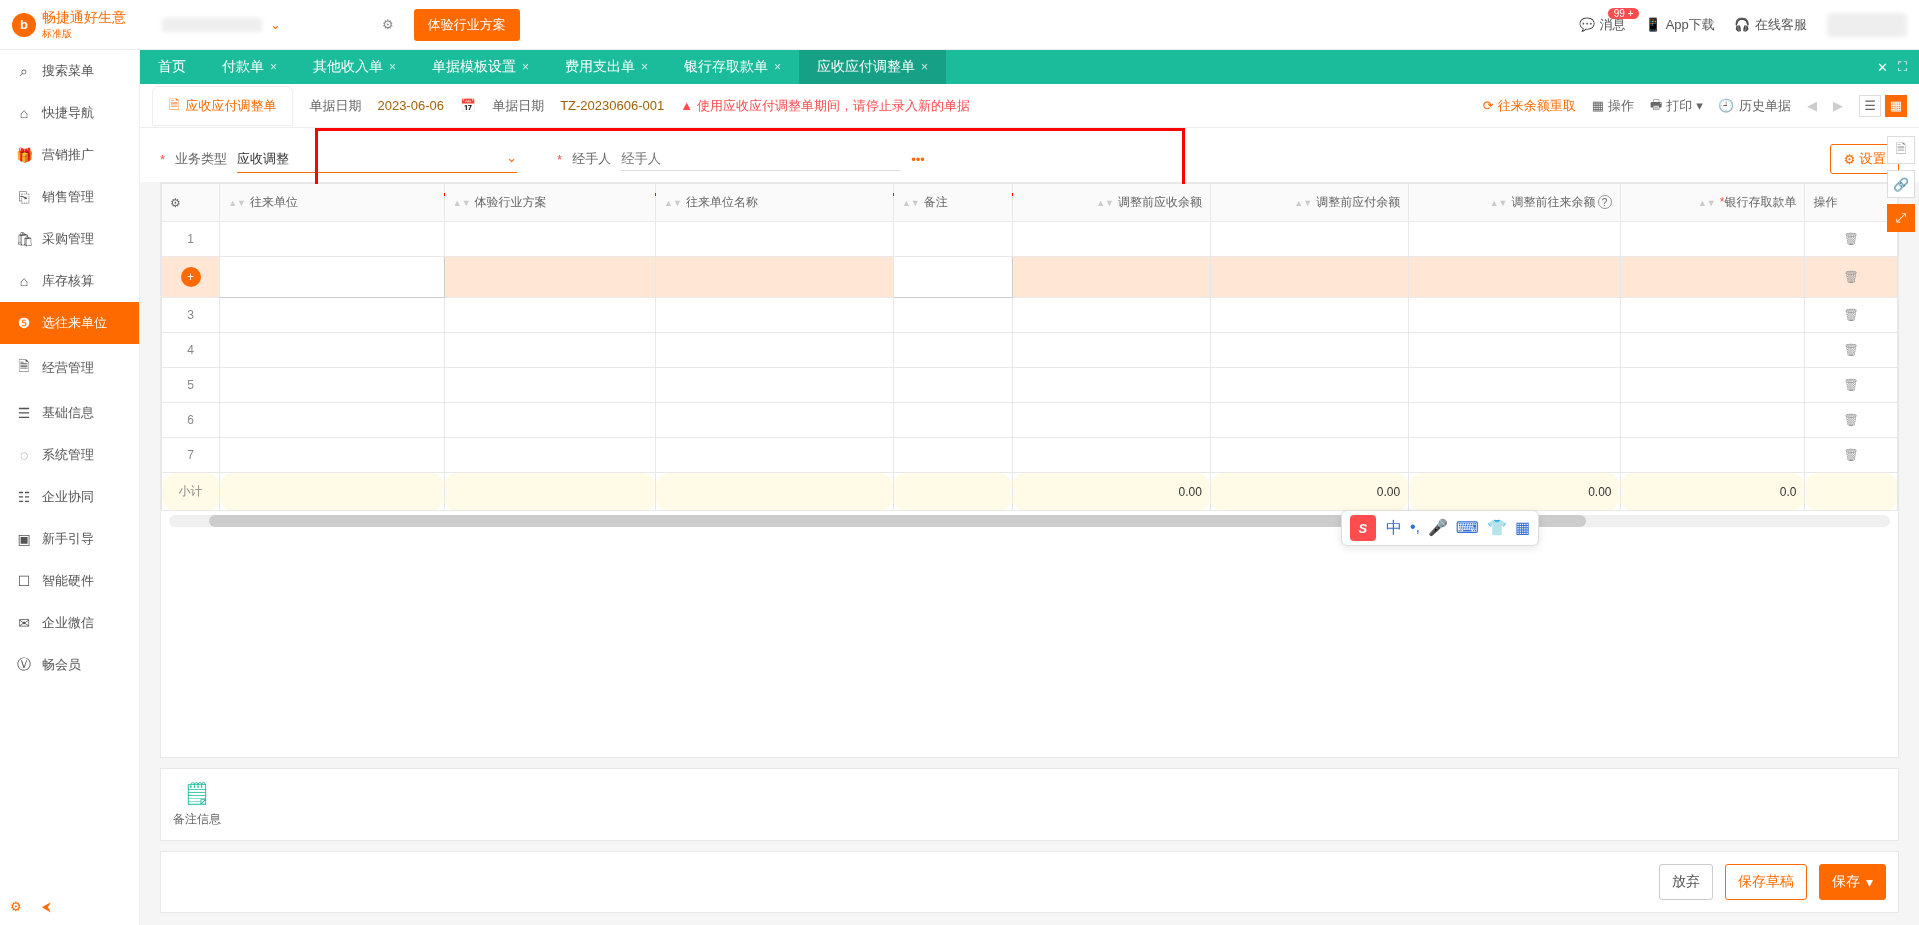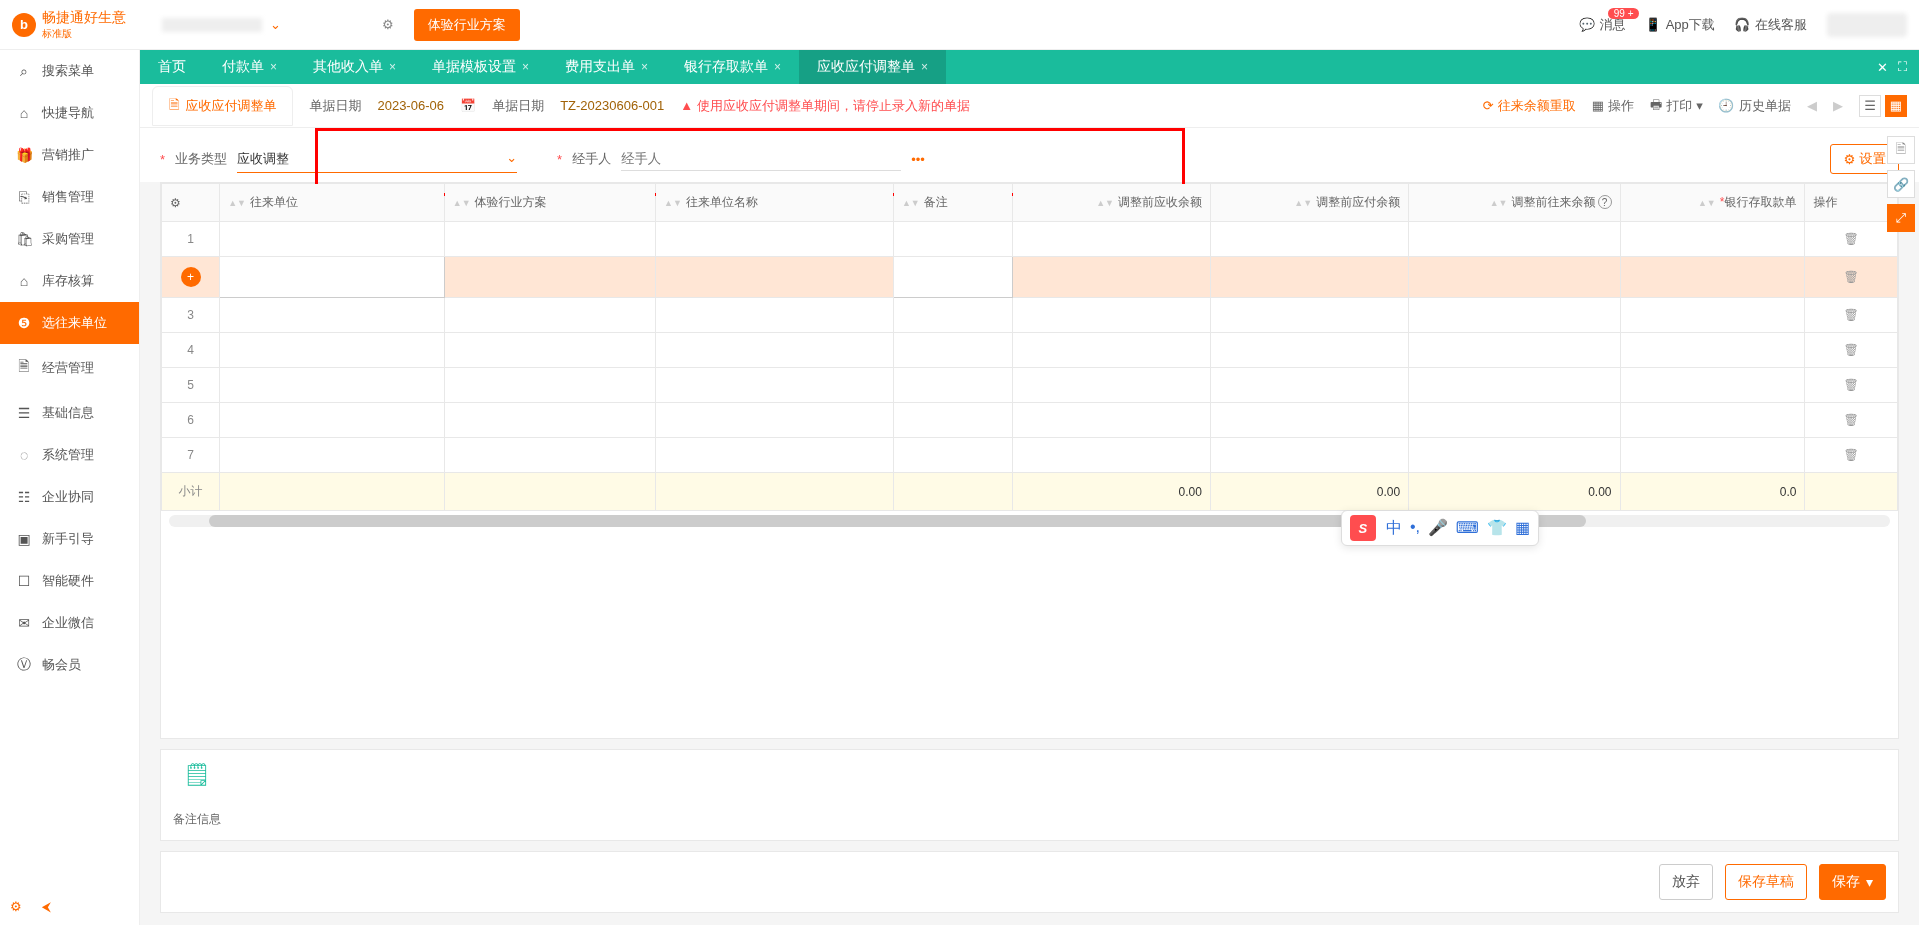--- a/index.html
+++ b/index.html
@@ -81,32 +81,32 @@
 .tbl th, .tbl td { border: 1px solid #e8e8e8; padding: 10px 8px; font-size: 12px; }
 .tbl th { background: #fafafa; color: #666; font-weight: normal; text-align: left; position: relative; }
 .tbl th .sort { color: #ccc; font-size: 9px; display: inline-flex; flex-direction: column; line-height: 6px; margin-right: 4px; }
 .row-num { text-align: center; color: #888; width: 44px; }
 .gear-th { width: 44px; text-align: center; color: #888; }
 .op-th { width: 70px; text-align: center; }
 .tbl tr.active-row td { background: #ffe6d5; }
 .tbl tr.active-row td.editable { background: #fff; border: 1px solid #ccc; }
 .add-btn-cell { background: #ff6a00; color: #fff; width: 20px; height: 20px; border-radius: 50%; display: inline-flex; align-items: center; justify-content: center; cursor: pointer; }
 .del-icon { color: #999; cursor: pointer; text-align: center; display: block; }
-.subtotal-row td { background: #fffbe6; }
+.subtotal-row td { background: #fffbe6; border-radius: 14px; }
 .amt { text-align: right; }
 .req-col { color: #ff4d4f; }
 .help-q { display: inline-block; width: 14px; height: 14px; border: 1px solid #999; border-radius: 50%; font-size: 10px; text-align: center; line-height: 13px; margin-left: 2px; }
 .hscroll { height: 12px; background: #f0f0f0; margin: 4px 8px; border-radius: 6px; position: relative; }
 .hscroll-thumb { position: absolute; left: 40px; width: 80%; height: 100%; background: #ccc; border-radius: 6px; }
 
 
 .remark-box { background: #fff; margin: 10px 20px 0; border: 1px solid #e8e8e8; display: flex; align-items: center; padding: 12px; gap: 16px; }
 .remark-icon-col { display: flex; flex-direction: column; align-items: center; gap: 4px; color: #1abc9c; }
 .remark-icon { font-size: 22px; }
-.remark-label { font-size: 12px; color: #666; margin-top: 19px; }
+.remark-label { font-size: 12px; color: #666; }
 .remark-input { flex: 1; border: none; outline: none; color: #999; font-size: 13px; }
 
 
 .footer-btns { background: #fff; margin: 10px 20px 12px; padding: 12px; display: flex; justify-content: flex-end; gap: 12px; border: 1px solid #e8e8e8; }
 .btn { padding: 8px 12px; border-radius: 3px; cursor: pointer; font-size: 14px; }
 .btn-plain { background: #fff; border: 1px solid #ccc; color: #555; }
 .btn-outline { background: #fff; border: 1px solid #ff6a00; color: #ff6a00; }
 .btn-primary { background: #ff6a00; border: 1px solid #ff6a00; color: #fff; display: flex; align-items: center; gap: 6px; }
 
 

